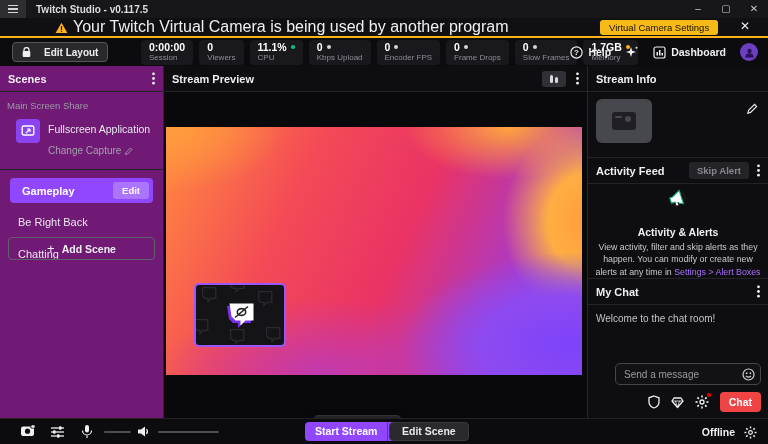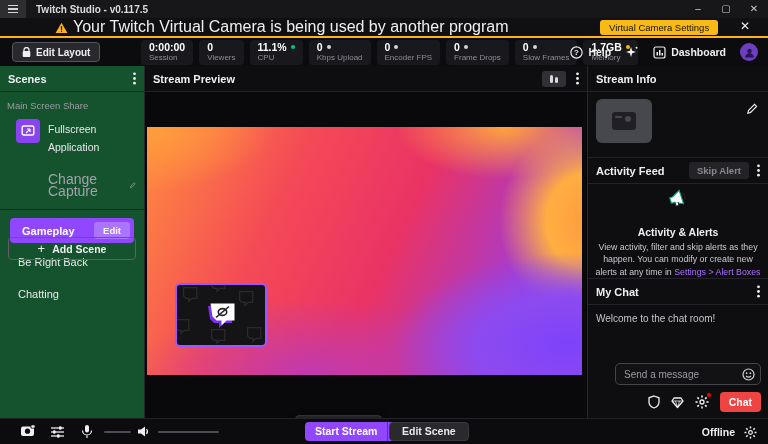--- a/index.html
+++ b/index.html
@@ -17,46 +17,46 @@
 
   
   .banner { position:relative; height:20px; background:#101012; border-bottom:2px solid #ffb31a; display:flex; align-items:center; }
   .warn-tri { position:absolute; left:55px; top:4px; }
   .banner-msg { position:absolute; left:73px; font-size:16px; color:#efeff1; }
   .banner-action { position:absolute; left:600px; top:2px; height:15px; padding:0 9px; background:#f8ba17; border:none; border-radius:3px; font-size:9.5px; font-weight:400; color:#161100; line-height:15px; cursor:pointer; }
   .banner-close { position:absolute; right:18px; top:1px; font-size:12px; color:#efeff1; cursor:pointer; }
 
   
   .statsbar { position:relative; height:28px; background:#0c0c0e; display:flex; align-items:center; }
-  .edit-layout { position:absolute; left:12px; height:20px; display:flex; align-items:center; gap:5px; padding:0 9px; background:#29292d; border:1px solid #55555c; border-radius:4px; font-size:10px; font-weight:700; color:#efeff1; cursor:pointer; }
+  .edit-layout { position:absolute; left:12px; height:20px; display:flex; align-items:center; gap:13px; padding:0 9px; background:#29292d; border:1px solid #55555c; border-radius:4px; font-size:10px; font-weight:700; color:#efeff1; cursor:pointer; }
   .pills { position:absolute; left:141px; display:flex; gap:6px; }
   .pill { background:#19191d; border-radius:4px; padding:2px 8px 3px 8px; min-width:44px; }
   .pill-top { display:flex; align-items:center; gap:4px; font-size:10.5px; font-weight:700; color:#fff; line-height:11px; white-space:nowrap; }
   .dot { width:4px; height:4px; border-radius:50%; }
   .dot-green { background:#00c77f; }
   .dot-white { background:#d3d3d8; }
   .dot-orange{ background:#ffb31a; }
   .pill-label { font-size:8px; color:#8d8d96; line-height:9px; white-space:nowrap; }
   .stats-right { position:absolute; right:10px; display:flex; align-items:center; gap:14px; }
   .stats-link { display:flex; align-items:center; gap:5px; font-size:10.5px; font-weight:600; color:#efeff1; cursor:pointer; }
   .avatar { width:18px; height:18px; border-radius:50%; background:#6b3fc0; display:flex; align-items:center; justify-content:center; cursor:pointer; }
 
   
   .main { display:flex; height:352px; }
   .panel-header { height:26px; display:flex; align-items:center; border-bottom:1px solid #222227; padding:0 8px; position:relative; flex:none; }
   .panel-title { font-size:11px; font-weight:700; color:#efeff1; }
   .kebab { margin-left:auto; cursor:pointer; display:flex; align-items:center; }
 
   
-  .scenes-panel { width:145px; flex:none; border-right:1px solid #26262b; background:#14532d; position:relative; }
+  .scenes-panel { width:164px; flex:none; border-right:1px solid #26262b; background:#701a75; position:relative; }
   .group-label { padding:8px 7px 6px 7px; font-size:9.5px; color:#9b9ba4; }
   .capture-row { display:flex; align-items:flex-start; padding:2px 8px 12px 16px; gap:8px; cursor:pointer; }
   .capture-icon { width:24px; height:24px; border-radius:4px; background:#8a43f1; display:flex; align-items:center; justify-content:center; flex:none; }
   .capture-title { font-size:10.5px; color:#e8e8ec; line-height:12px; }
-  .capture-sub { font-size:14px; color:#a2a2ac; line-height:12px; margin-top:18px; display:flex; align-items:center; gap:4px; }
+  .capture-sub { font-size:10px; color:#a2a2ac; line-height:12px; margin-top:8px; display:flex; align-items:center; gap:4px; }
   .scene-divider { border-top:1px solid #222227; }
   .scene-item { height:26px; display:flex; align-items:center; padding:0 18px; font-size:11px; color:#e8e8ec; margin:6px 0; cursor:pointer; }
   .scene-selected { margin:8px 10px 4px 10px; height:25px; background:#9147ff; border-radius:4px; display:flex; align-items:center; padding:0 4px 0 12px; cursor:pointer; }
   .scene-selected .scene-label { font-size:11px; font-weight:600; color:#fff; }
   .edit-chip { margin-left:auto; background:rgba(255,255,255,.25); border-radius:3px; padding:3px 9px; font-size:9.5px; font-weight:700; color:#fff; cursor:pointer; }
   .add-scene { position:absolute; left:8px; right:8px; top:171px; height:23px; border:1px solid #60606a; border-radius:4px; display:flex; align-items:center; justify-content:center; gap:7px; font-size:10.5px; font-weight:600; color:#efeff1; background:transparent; cursor:pointer; }
   .plus { font-size:13px; font-weight:400; line-height:1; }
 
   
   .preview-panel { flex:1; display:flex; flex-direction:column; background:#09090b; border-right:1px solid #26262b; }

